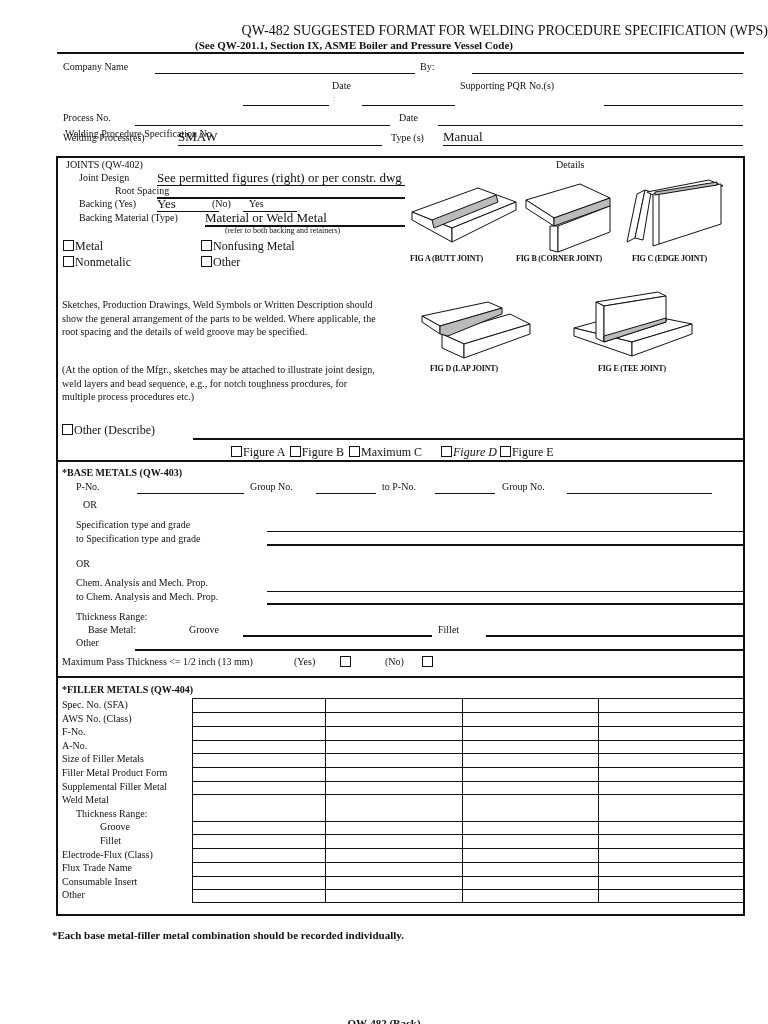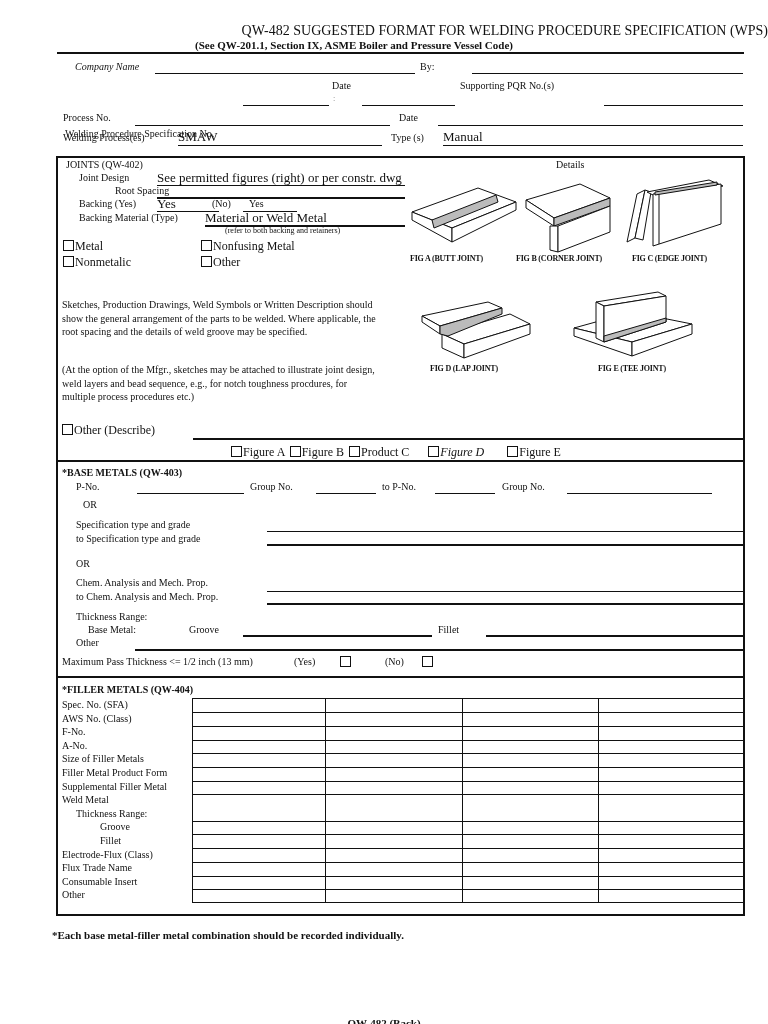--- a/index.html
+++ b/index.html
@@ -18,21 +18,21 @@
   table.filler { position: absolute; border-collapse: collapse; }
   table.filler td { border: 1.5px solid #111; padding: 0; }
 </style>
 </head>
 <body>
 
 <div class="abs b" style="left:0; width:768px; top:23px; text-align:right; font-size:14px; line-height:16px; font-weight:normal;">QW-482 SUGGESTED FORMAT FOR WELDING PROCEDURE SPECIFICATION (WPS)</div>
 <div class="abs b" style="left:0; width:708px; top:39px; text-align:center; font-size:11px; line-height:13px;">(See QW-201.1, Section IX, ASME Boiler and Pressure Vessel Code)</div>
 <div class="line thick" style="left:57px; width:687px; top:52px;"></div>
 
-<div class="abs t" style="left:75px; top:61px;font-style:italic;">Company Name</div>
+<div class="abs t" style="left:63px; top:61px;">Company Name</div>
 <div class="line" style="left:155px; width:260px; top:73px;"></div>
 <div class="abs t" style="left:420px; top:61px;">By:</div>
 <div class="line" style="left:472px; width:271px; top:73px;"></div>
 
 <div class="abs t" style="left:65px; top:80px;margin-top:48px;">Welding Procedure Specification No.</div>
 <div class="abs t" style="left:332px; top:80px;">Date</div>
 <div class="abs t" style="left:333px; top:93px; font-size:8px; color:#777;">:</div>
 <div class="abs t" style="left:460px; top:80px;">Supporting PQR No.(s)</div>
 <div class="line" style="left:243px; width:86px; top:105px;"></div>
 <div class="line" style="left:362px; width:93px; top:105px;"></div>
@@ -91,23 +91,23 @@
 <div class="abs" style="left:62px; top:363px; width:320px; white-space:normal; font-size:10px; line-height:13.5px;">(At the option of the Mfgr., sketches may be attached to illustrate joint design, weld layers and bead sequence, e.g., for notch toughness procdures, for multiple process procedures etc.)</div>
 
 <div class="abs t12" style="left:62px; top:423px;">
   <span class="chk"></span><span>Other (Describe)</span>
 </div>
 <div class="line thick" style="left:193px; width:551px; top:438px;"></div>
 
 <div class="abs t12" style="left:231px; top:445px;">
   <span><span class="chk"></span><span>Figure A</span></span>
   <span style="margin-left:2px;"><span class="chk"></span><span>Figure B</span></span>
-  <span style="margin-left:2px;"><span class="chk"></span><span>Product C</span></span>
+  <span style="margin-left:2px;"><span class="chk"></span><span>Maximum C</span></span>
   <span style="margin-left:16px;font-style:italic;"><span class="chk"></span><span>Figure D</span></span>
-  <span style="margin-left:20px;"><span class="chk"></span><span>Figure E</span></span>
+  <span style="margin-left:0;"><span class="chk"></span><span>Figure E</span></span>
 </div>
 <div class="line thick" style="left:57px; width:687px; top:460px;"></div>
 
 <svg class="abs" style="left:408px; top:180px;" width="110" height="70" viewBox="0 0 110 70">
   <g fill="#fff" stroke="#111" stroke-width="1">
     <polygon points="4,32 70,8 108,22 44,48"></polygon>
     <polygon points="4,32 44,48 44,62 4,40"></polygon>
     <polygon points="44,48 108,22 108,30 44,62"></polygon>
     <polygon points="24,40 88,15 90,22 26,48" fill="#bbb"></polygon>
   </g>

